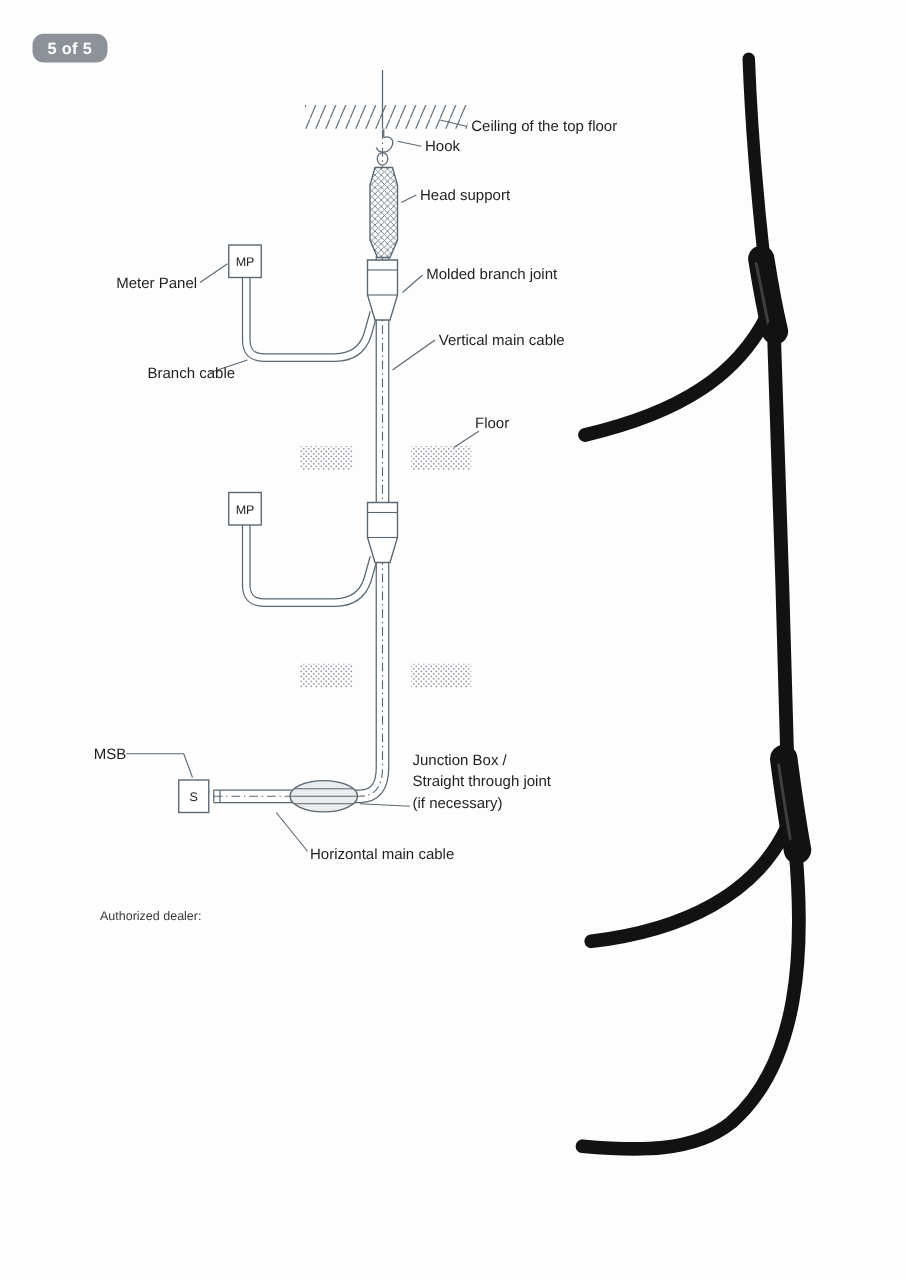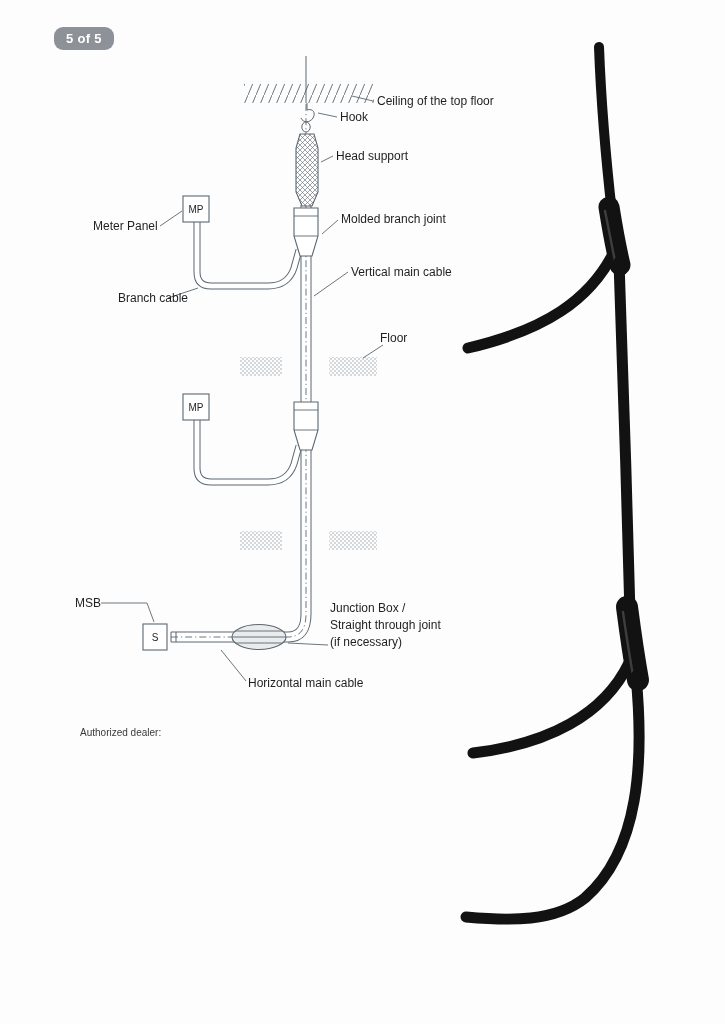--- a/index.html
+++ b/index.html
@@ -1,20 +1,20 @@
 <!DOCTYPE html>
 <html style="--line: #5a6771; --ink: #1f1f1f; --badge-bg: #8d9298; --badge-text: #ffffff; --cable: #121212; --floor-dot: #8d959c; --junction-fill: #e9ebed;"><head>
 <meta charset="utf-8">
 <style>
   html,body{margin:0;padding:0;background:#ffffff;}
   .page{position:relative;width:725px;height:1024px;background:#fdfdfd;overflow:hidden;
         font-family:"Liberation Sans",sans-serif;}
   .badge{position:absolute;left:26px;top:27px;background:var(--badge-bg,#8d9298);
          color:var(--badge-text,#ffffff);font-weight:bold;font-size:13px;
-         padding:4px 12px;border-radius:9px;letter-spacing:.3px;margin-left:28px;}
+         padding:4px 12px;border-radius:9px;letter-spacing:.3px;}
   svg.scene{position:absolute;left:0;top:0;}
   text{font-family:"Liberation Sans",sans-serif;font-size:12px;fill:var(--ink,#1f1f1f);}
   text.small{font-size:10px;fill:#3a3a3a;}
   text.boxtxt{font-size:10px;text-anchor:middle;}
   .ln{stroke:var(--line,#5a6771);stroke-width:1;fill:none;}
   .thin{stroke:var(--line,#5a6771);stroke-width:.9;fill:none;}
   .co{stroke:var(--line,#5a6771);stroke-width:11;fill:none;}
   .ci{stroke:#ffffff;stroke-width:9;fill:none;}
   .bo{stroke:var(--line,#5a6771);stroke-width:7;fill:none;}
   .bi{stroke:#ffffff;stroke-width:5;fill:none;}

